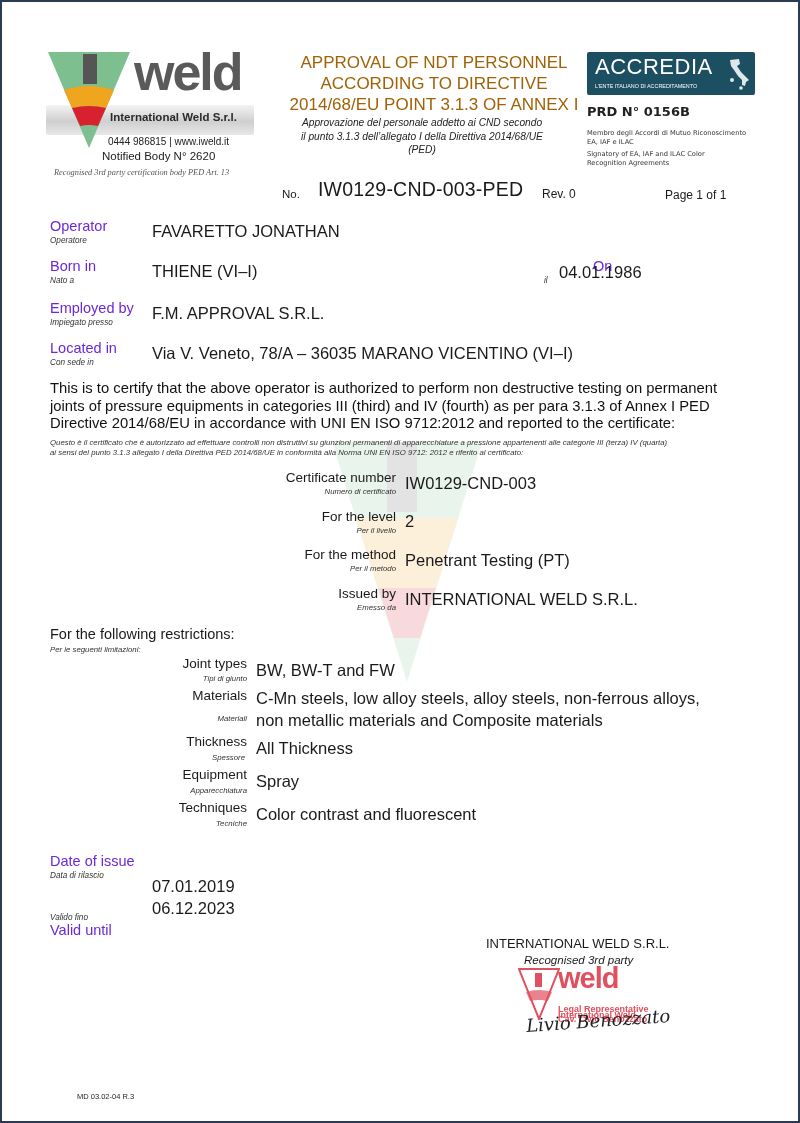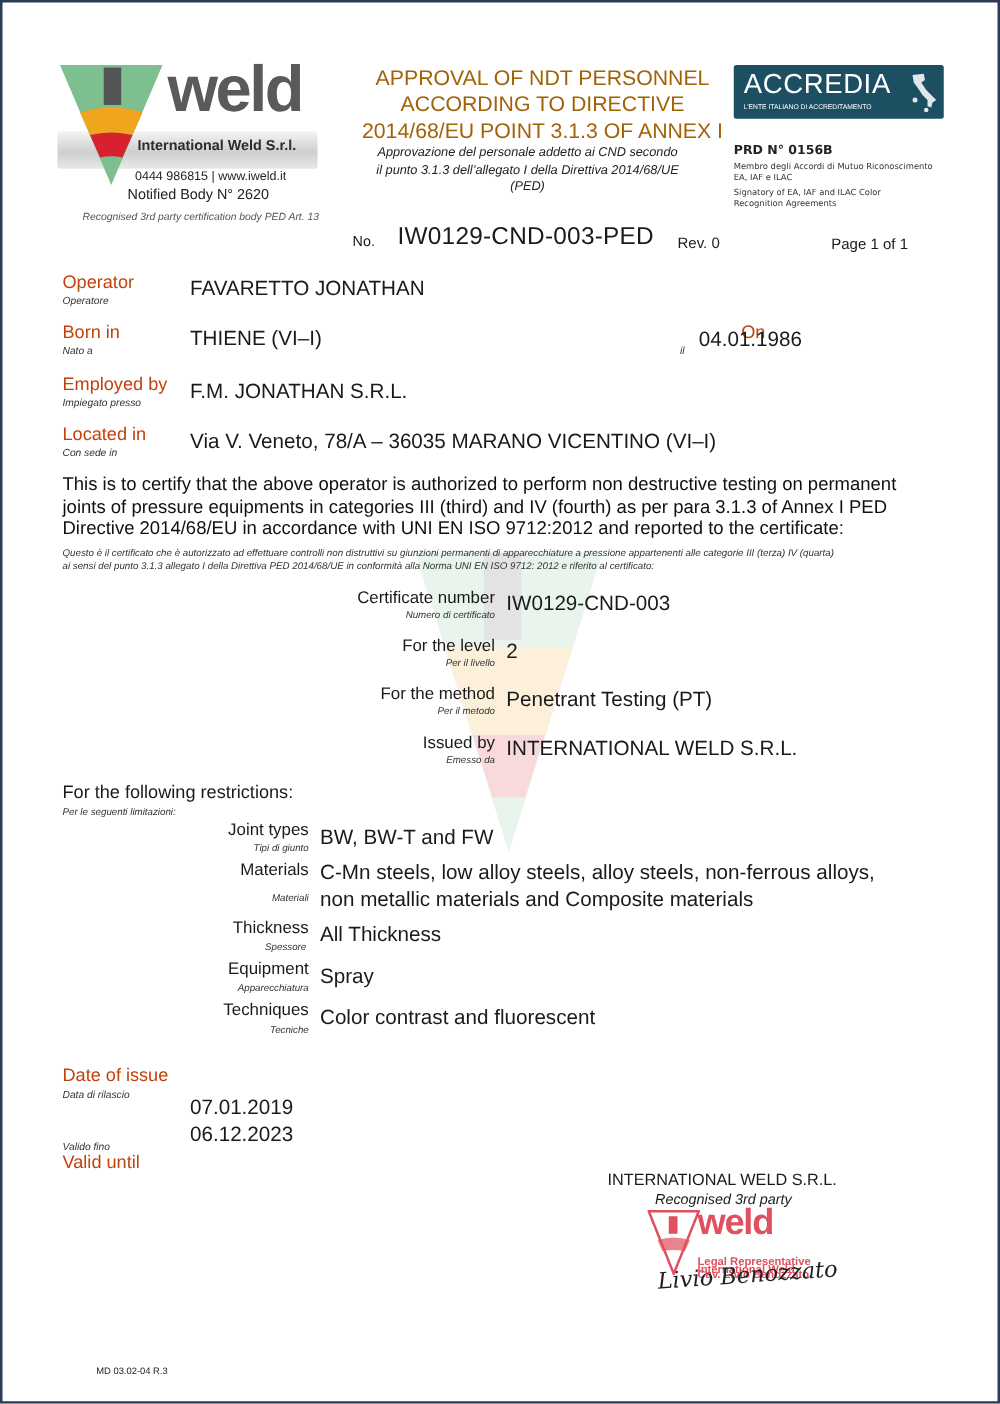--- a/index.html
+++ b/index.html
@@ -26,49 +26,49 @@
     background: linear-gradient(180deg, #f4f4f4 0%, #cfcfcf 55%, #e8e8e8 100%);
     border-radius: 2px;
   }
   .logo-bar-text {
     position: absolute; left: 64px; top: 61px; font-size: 11.5px; font-weight: bold; color: #2b2b2b;
     font-family: "Liberation Sans", sans-serif;
   }
   .logo-svg { position: absolute; left: 0; top: 0; }
   .logo-contact { position: absolute; left: 62px; top: 86px; font-size: 10px; color: #222; font-family: "Liberation Sans", sans-serif; white-space: nowrap; }
   .logo-nb { position: absolute; left: 56px; top: 100px; font-size: 11.5px; color: #222; font-family: "Liberation Sans", sans-serif; white-space: nowrap; }
-  .logo-recog { position: absolute; left: 64px; top: 166px; font-size: 8.3px; font-style: italic; color: #555; font-family: Liberation Sans, sans-serif; white-space: nowrap; text-align: center; }
+  .logo-recog { position: absolute; left: 52px; top: 166px; font-size: 8.3px; font-style: italic; color: #555; font-family: Liberation Serif, serif; white-space: nowrap; text-align: center; }
 
   
   .title {
     position: absolute; left: 282px; top: 50px; width: 300px; text-align: center;
     font-size: 17px; line-height: 21px; color: #a16207; font-family: "Liberation Sans", sans-serif;
   }
   .subtitle {
     position: absolute; left: 270px; top: 114px; width: 300px; text-align: center;
     font-size: 10.2px; line-height: 13.5px; font-style: italic; color: #222; font-family: "Liberation Sans", sans-serif;
   }
 
   
   .accredia {
     position: absolute; left: 585px; top: 50px; width: 168px; height: 43px; background: #1d4f63; border-radius: 2px;
   }
   .accredia-word { position: absolute; left: 8px; top: 2px; font-size: 22px; color: #fff; font-family: "Liberation Sans", sans-serif; letter-spacing: 0.5px; }
   .accredia-sub { position: absolute; left: 8px; top: 31px; font-size: 5.4px; color: #fff; font-family: "Liberation Sans", sans-serif; white-space: nowrap; }
-  .prd { position: absolute; left: 585px; top: 113px; font-size: 10px; font-weight: bold; color: #222; font-family: "DejaVu Sans", sans-serif; }
+  .prd { position: absolute; left: 585px; top: 102px; font-size: 13px; font-weight: bold; color: #222; font-family: "DejaVu Sans", sans-serif; }
   .prd-line { position: absolute; left: 585px; font-size: 6.7px; color: #333; line-height: 9px; font-family: "DejaVu Sans", sans-serif; width: 180px; }
 
   
   .no-label { position: absolute; left: 280px; top: 186px; font-size: 11.5px; font-family: "Liberation Sans", sans-serif; }
   .no-value { position: absolute; left: 316px; top: 176px; font-size: 19.5px; font-family: "Liberation Sans", sans-serif; letter-spacing: 0.2px; }
   .rev { position: absolute; left: 540px; top: 185px; font-size: 12px; font-family: "Liberation Sans", sans-serif; }
   .page { position: absolute; left: 663px; top: 186px; font-size: 12px; font-family: "Liberation Sans", sans-serif; }
 
   
-  .lbl { position: absolute; font-size: 14.5px; line-height: 16px; font-family: "Liberation Sans", sans-serif; color: #c2410c; white-space: nowrap; }
+  .lbl { position: absolute; font-size: 14.5px; line-height: 16px; font-family: "Liberation Sans", sans-serif; color: #6d28d9; white-space: nowrap; }
   .lbl-it { position: absolute; font-size: 8.2px; font-style: italic; color: #333; font-family: "Liberation Sans", sans-serif; white-space: nowrap; }
   .val { position: absolute; font-size: 16.5px; font-family: "Liberation Sans", sans-serif; color: #1a1a1a; white-space: nowrap; }
 
   .para { position: absolute; left: 48px; top: 378px; width: 720px; font-size: 14.8px; line-height: 17.5px; font-family: "Liberation Sans", sans-serif; color: #111; }
   .para-it { position: absolute; left: 48px; top: 436px; width: 730px; font-size: 7.8px; line-height: 10px; font-style: italic; color: #333; font-family: "Liberation Sans", sans-serif; }
 
   
   .rlbl { position: absolute; width: 200px; text-align: right; font-size: 13.5px; line-height: 15px; font-family: "Liberation Sans", sans-serif; white-space: nowrap; }
   .rlbl-it { position: absolute; width: 200px; text-align: right; font-size: 7.8px; font-style: italic; color: #333; font-family: "Liberation Sans", sans-serif; white-space: nowrap; }
 
@@ -153,21 +153,21 @@
   <div class="lbl" style="left:48px; top:256px;">Born in</div>
   <div class="lbl-it" style="left:48px; top:274px;">Nato a</div>
   <div class="val" style="left:150px; top:260px;">THIENE (VI–I)</div>
 
   <div class="lbl" style="left:557px; top:256px;margin-left:34px;">On</div>
   <div class="lbl-it" style="left:542px; top:274px;">il</div>
   <div class="val" style="left:557px; top:261px;">04.01.1986</div>
 
   <div class="lbl" style="left:48px; top:298px;">Employed by</div>
   <div class="lbl-it" style="left:48px; top:316px;">Impiegato presso</div>
-  <div class="val" style="left:150px; top:302px;">F.M. JONATHAN S.R.L.</div>
+  <div class="val" style="left:150px; top:302px;">F.M. APPROVAL S.R.L.</div>
 
   <div class="lbl" style="left:48px; top:338px;">Located in</div>
   <div class="lbl-it" style="left:48px; top:356px;">Con sede in</div>
   <div class="val" style="left:150px; top:342px;">Via V. Veneto, 78/A – 36035 MARANO VICENTINO (VI–I)</div>
 
   <div class="para">
     <div>This is to certify that the above operator is authorized to perform non destructive testing on permanent</div>
     <div>joints of pressure equipments in categories III (third) and IV (fourth) as per para 3.1.3 of Annex I PED</div>
     <div>Directive 2014/68/EU in accordance with UNI EN ISO 9712:2012 and reported to the certificate:</div>
   </div>

